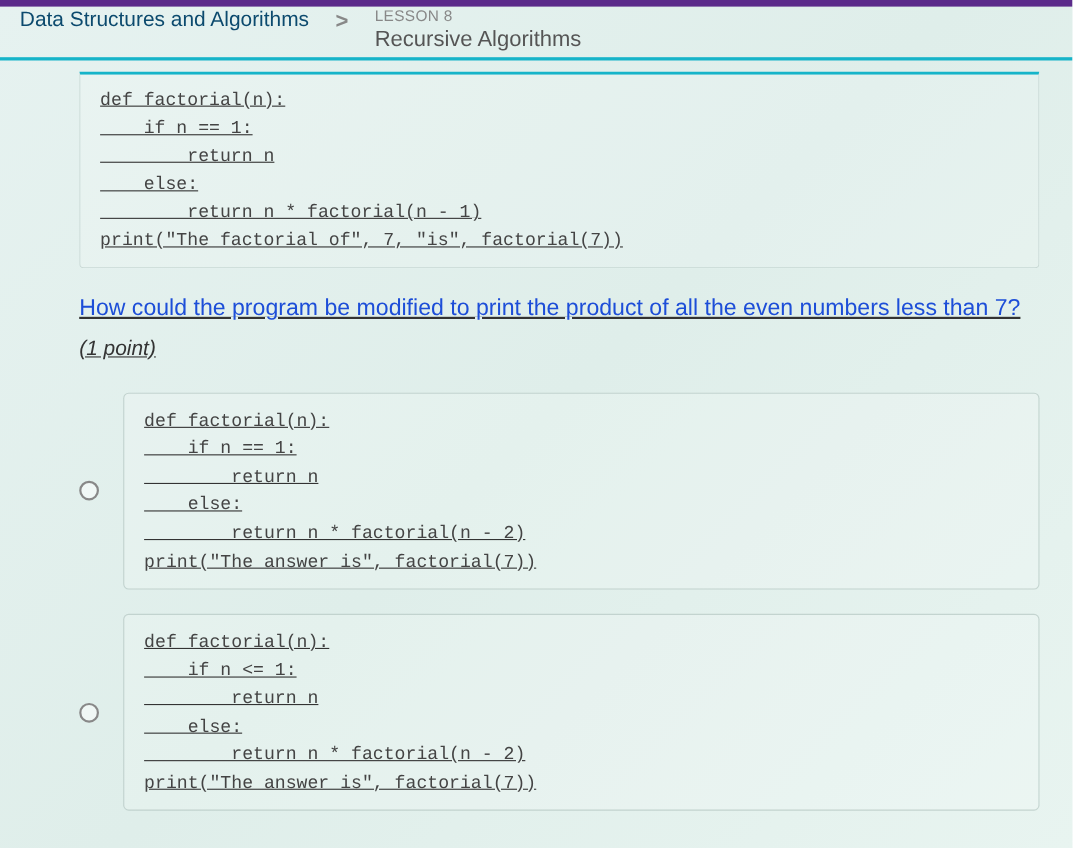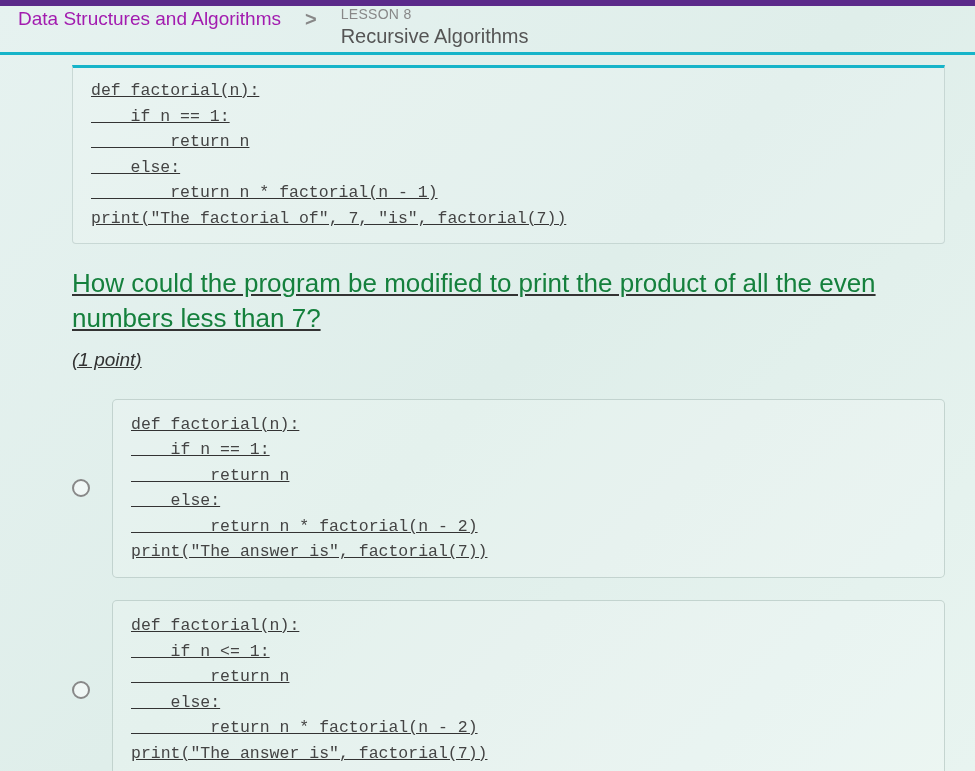--- a/index.html
+++ b/index.html
@@ -9,38 +9,38 @@
       width:975px; height:771px; overflow:hidden;
       color:#333;
     }
     .topbar { height:6px; background:#5b2a8a; }
     .breadcrumb {
       display:flex; align-items:flex-start; gap:24px;
       padding:0 18px 4px 18px;
       border-bottom:3px solid #16b4c9;
       color:#777;
     }
-    .breadcrumb .course { font-size:19px; padding-top:2px; color:#a21caf; }
+    .breadcrumb .course { font-size:19px; padding-top:2px; color:#0c4a6e; }
     .chevron { font-size:20px; color:#888; font-weight:bold; padding-top:2px; }
     .lesson-col { display:flex; flex-direction:column; }
     .lesson-num { font-size:14px; color:#888; letter-spacing:0.3px; }
     .lesson-title { font-size:20px; color:#555; margin-top:3px; }
     .content { padding:10px 30px 0 72px;text-decoration:underline; }
     .code-block {
       background:rgba(255,255,255,0.15);
       border:1px solid rgba(170,190,185,0.5);
       border-top:3px solid #16b4c9;
       border-radius:0 0 4px 4px;
       padding:10px 18px 12px 18px;
       font-family:"Courier New",monospace;
       font-size:16.5px; line-height:1.55; color:#444;
       white-space:pre;
       margin-bottom:22px;
     }
-    .prompt { font-size:26px; color:#15803d; margin:6px 0 12px 0; line-height:1.35; }
+    .prompt { font-size:21px; color:#1d4ed8; margin:6px 0 12px 0; line-height:1.35; }
     .points { font-style:italic; font-size:19px; color:#333; margin-bottom:28px; }
     .options { padding-left:0; }
     .option-row { display:flex; align-items:center; gap:22px; margin-bottom:22px; }
     .radio {
       width:18px; height:18px; border:2px solid #888; border-radius:50%;
       flex:0 0 18px; background:rgba(255,255,255,0.5);
     }
     .code-answer {
       flex:1;
       background:rgba(255,255,255,0.18);

